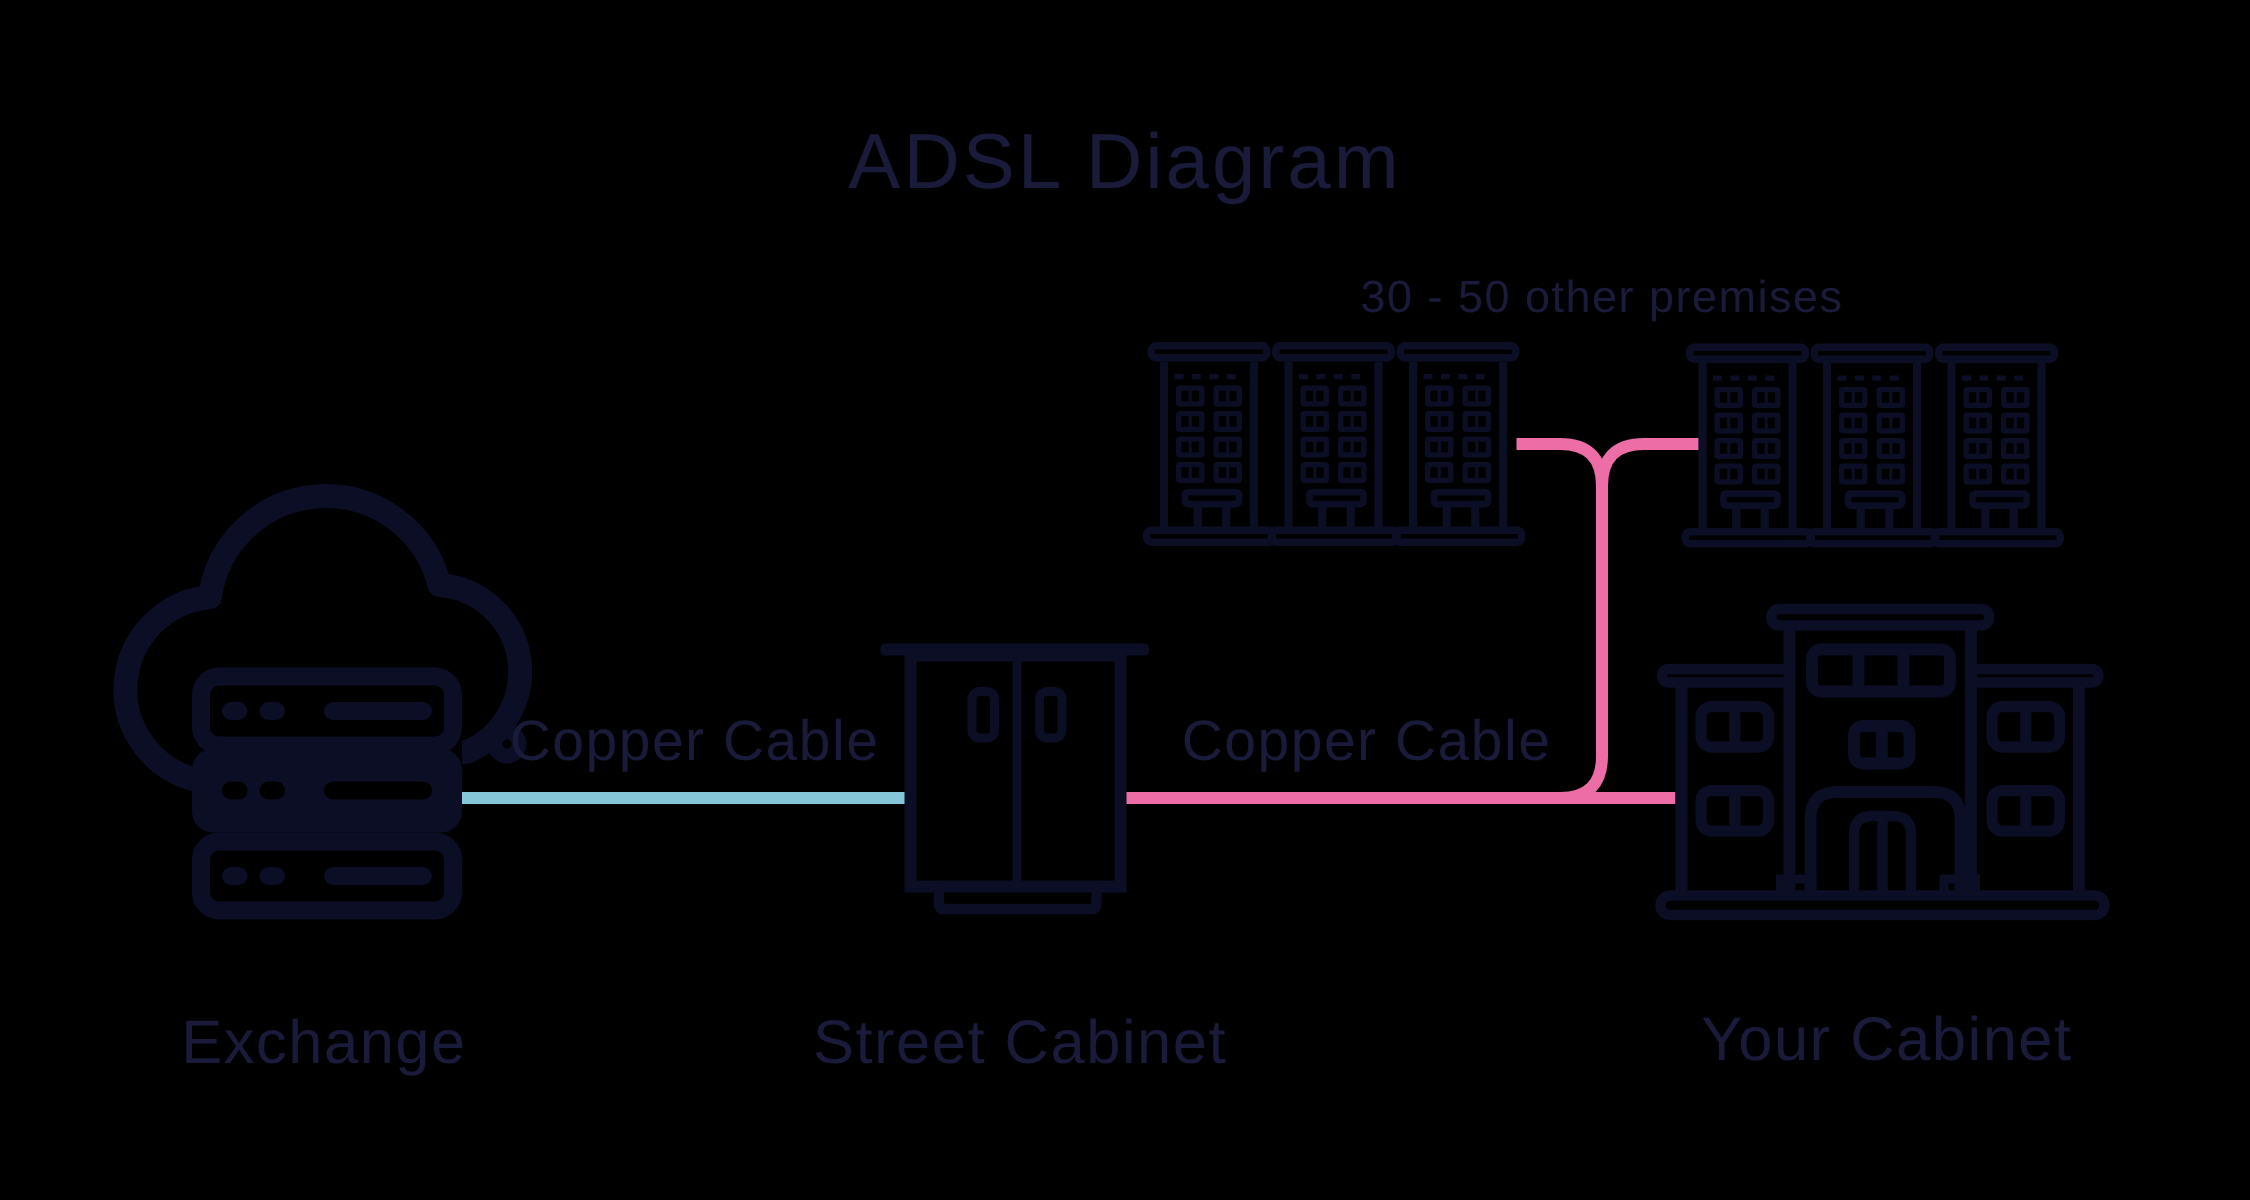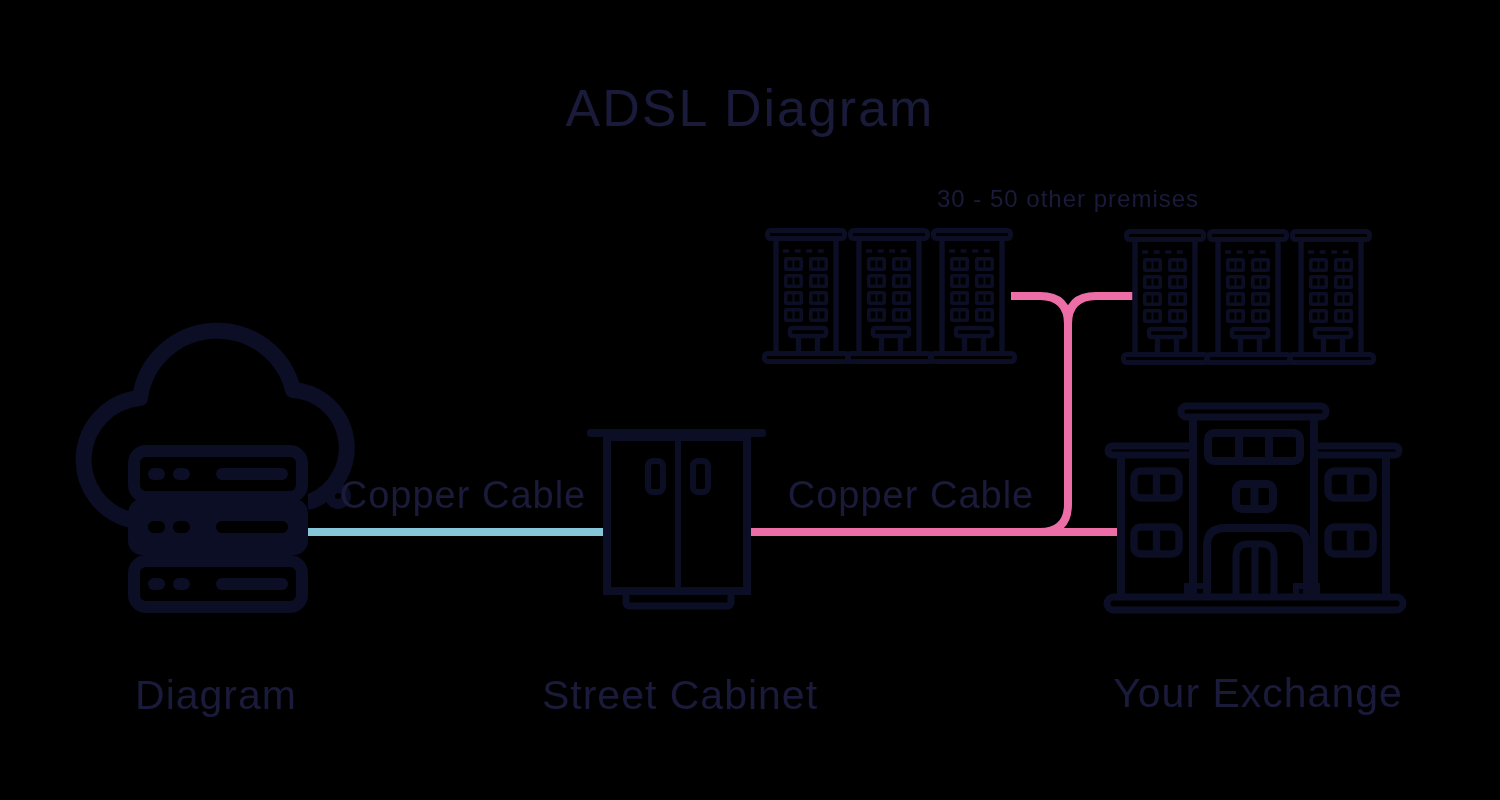--- a/index.html
+++ b/index.html
@@ -16,21 +16,21 @@
     font-family:"Liberation Sans", sans-serif;
   }
   #scene{position:absolute;left:0;top:0;}
   .lbl{
     position:absolute;transform:translate(-50%,-50%);
     white-space:nowrap;color:var(--text);font-weight:500;
   }
   .lbl-title{font-size:52px;letter-spacing:2px;}
   .lbl-node{font-size:41px;letter-spacing:1px;}
   .lbl-cable{font-size:38px;letter-spacing:1px;}
-  .lbl-group{font-size:24px;letter-spacing:1px;}
+  .lbl-group{font-size:30px;letter-spacing:1px;}
   
   .ink-st{stroke:var(--ink);fill:none;}
   .ink-f{fill:var(--ink);stroke:none;}
   .bg-f{fill:var(--background);stroke:none;}
   .blue-st{stroke:var(--copper-cable-blue);fill:none;}
   .pink-st{stroke:var(--copper-cable-pink);fill:none;}
 </style>
 </head>
 <body>
 
@@ -147,17 +147,17 @@
 </svg>
 
 <div class="lbl lbl-title" style="left:750px;top:108px;">ADSL Diagram</div>
 
 <div class="lbl lbl-group" style="left:1068px;top:199px;">30 - 50 other premises</div>
 
 <div class="lbl lbl-cable" style="left:463px;top:495px;">Copper Cable</div>
 
 <div class="lbl lbl-cable" style="left:911px;top:495px;">Copper Cable</div>
 
-<div class="lbl lbl-node" style="left:216px;top:695px;">Diagram</div>
+<div class="lbl lbl-node" style="left:216px;top:695px;">Exchange</div>
 
 <div class="lbl lbl-node" style="left:680px;top:695px;">Street Cabinet</div>
 
-<div class="lbl lbl-node" style="left:1258px;top:693px;">Your Exchange</div>
+<div class="lbl lbl-node" style="left:1258px;top:693px;">Your Cabinet</div>
 
 </body></html>

